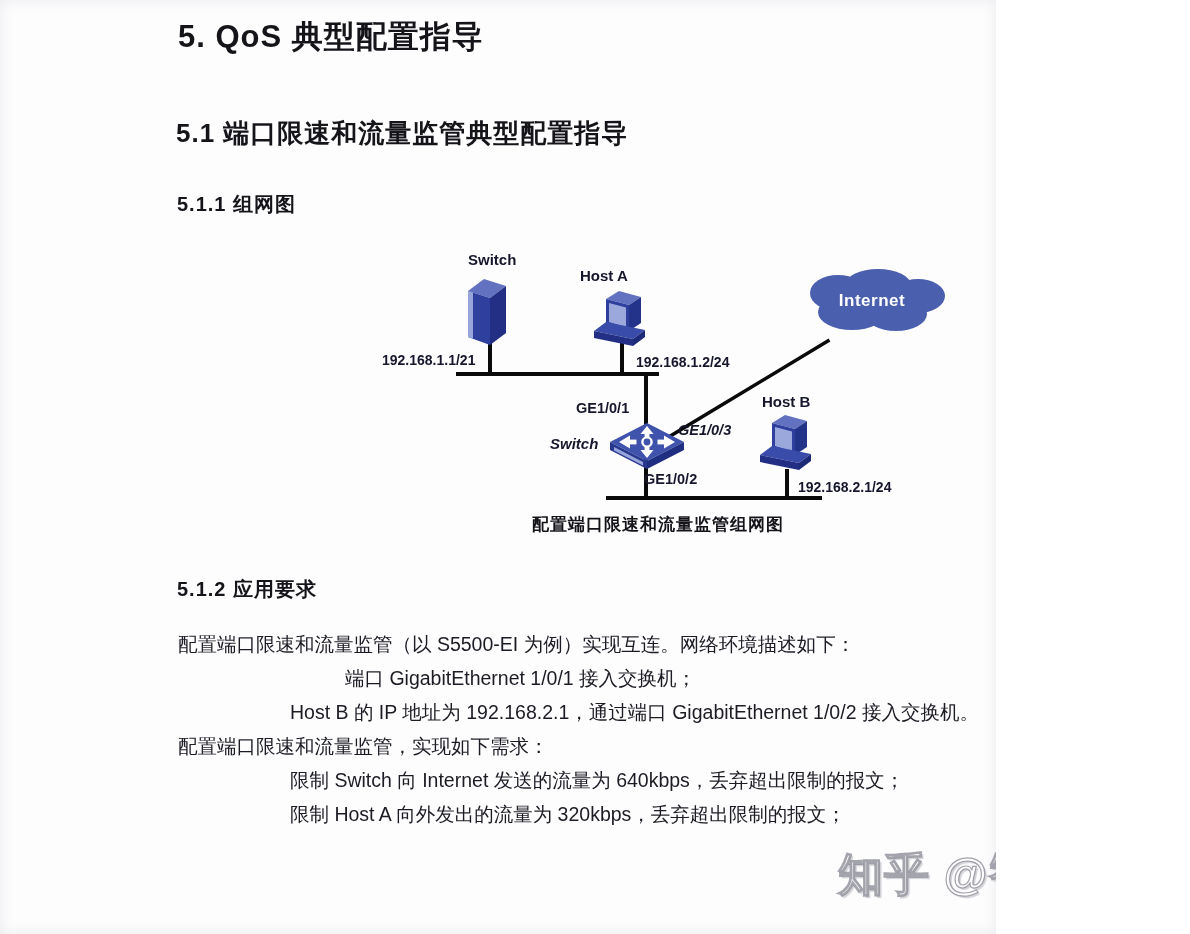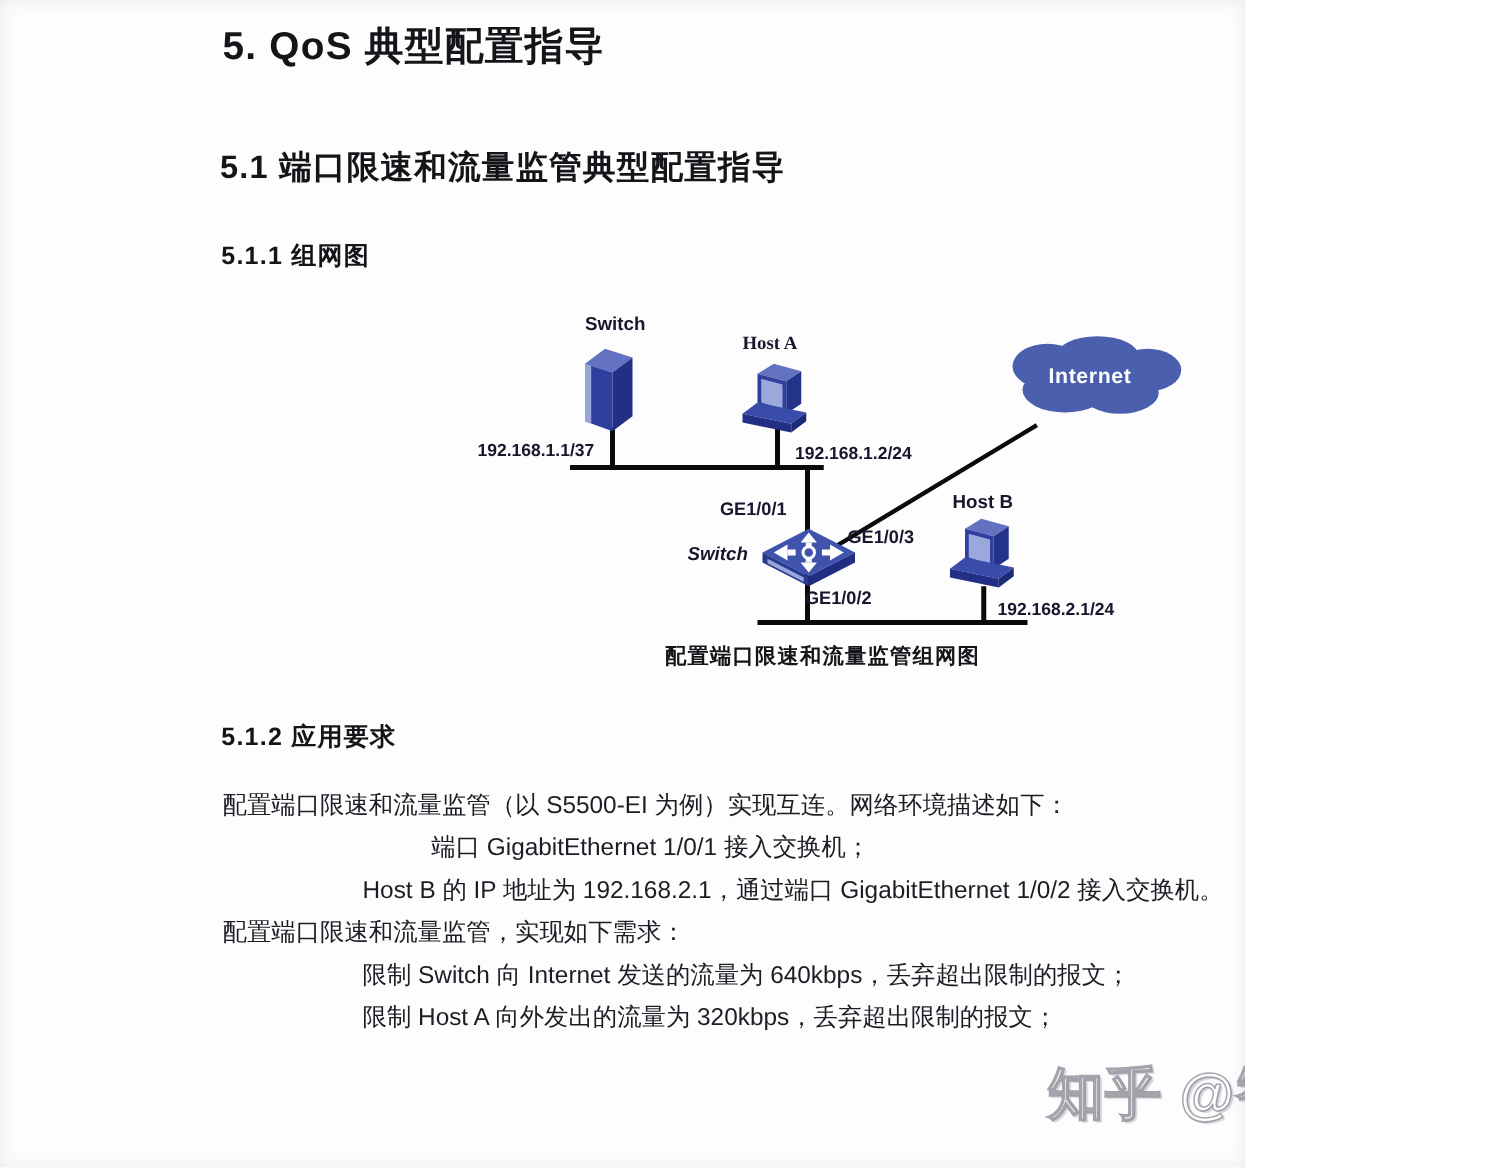--- a/index.html
+++ b/index.html
@@ -129,29 +129,29 @@
           <ellipse cx="126" cy="33" rx="27" ry="17"></ellipse>
           <ellipse cx="60" cy="49" rx="34" ry="18"></ellipse>
           <ellipse cx="104" cy="51" rx="31" ry="17"></ellipse>
           <rect x="40" y="22" width="80" height="36"></rect>
         </g>
       </svg>
     </div>
     <div class="cloud-label">Internet</div>
 
     <span class="dlabel" style="left:88px;top:6px;">Switch</span>
-    <span class="dlabel" style="left:214px;top:22px;font-family:Liberation Serif, serif;">Host A</span>
+    <span class="dlabel" style="left:200px;top:22px;">Host A</span>
     <span class="dlabel" style="left:382px;top:148px;text-align:right;">Host B</span>
     <span class="dlabel" style="left:170px;top:190px;font-style:italic;">Switch</span>
 
     <span class="plabel" style="left:196px;top:155px;">GE1/0/1</span>
-    <span class="plabel" style="left:298px;top:177px;">GE1/0/3</span>
+    <span class="plabel" style="left:298px;top:177px;font-style:italic;">GE1/0/3</span>
     <span class="plabel" style="left:264px;top:226px;">GE1/0/2</span>
 
-    <span class="iplabel" style="left:2px;top:107px;">192.168.1.1/37</span>
+    <span class="iplabel" style="left:2px;top:107px;">192.168.1.1/21</span>
     <span class="iplabel" style="left:256px;top:109px;">192.168.1.2/24</span>
     <span class="iplabel" style="left:418px;top:234px;">192.168.2.1/24</span>
   </div>
 
   <div class="caption">配置端口限速和流量监管组网图</div>
 
   <div class="h3 h3b">5.1.2 应用要求</div>
 
   <div class="bodytext">
     <p class="ind0">配置端口限速和流量监管（以 S5500-EI 为例）实现互连。网络环境描述如下：</p>

